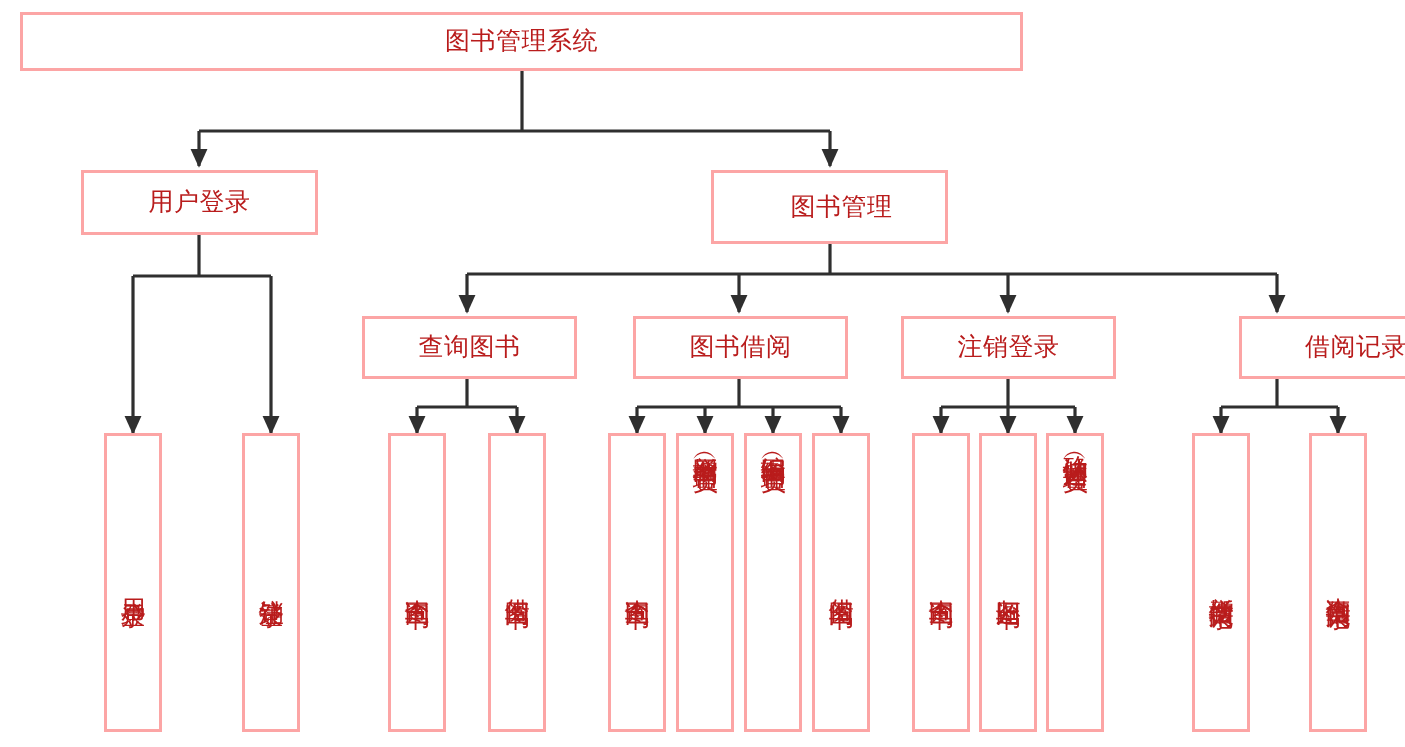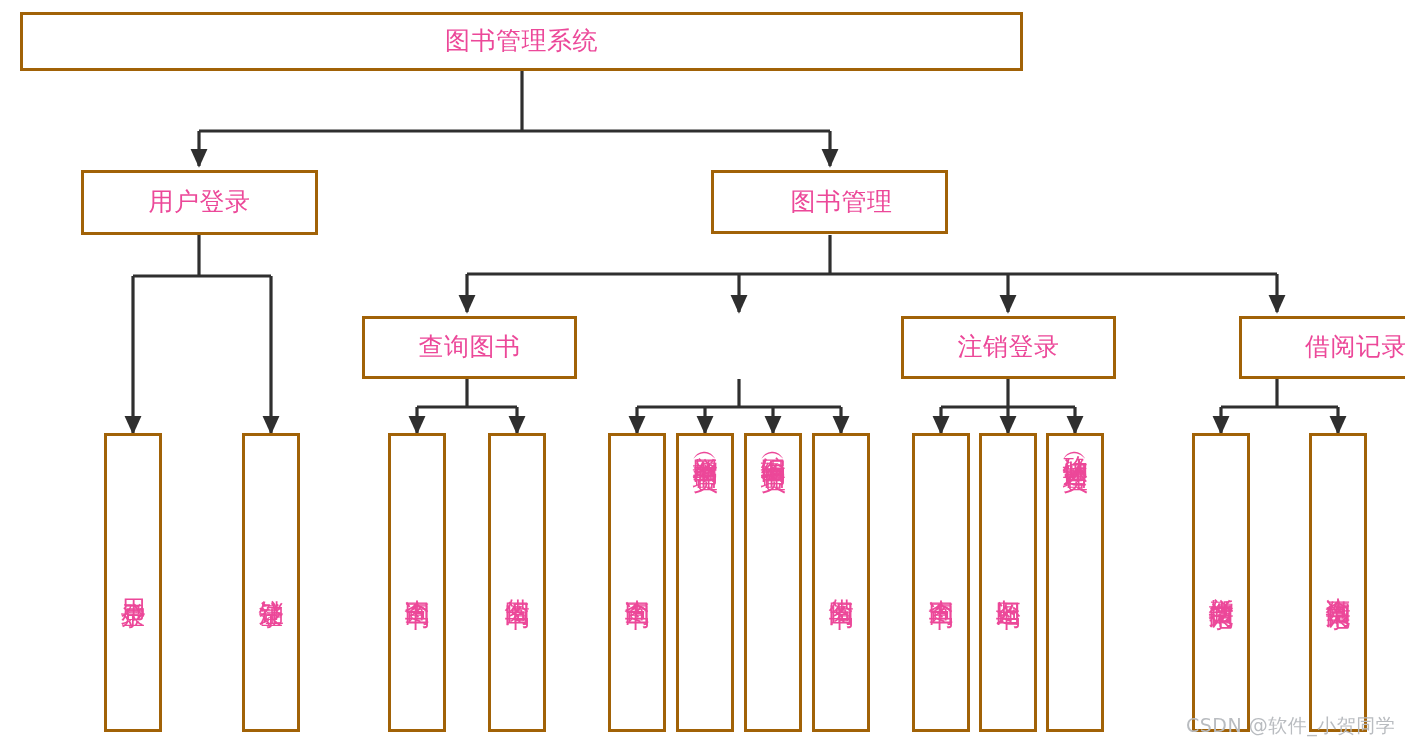--- a/index.html
+++ b/index.html
@@ -23,25 +23,25 @@
     left: 0;
     top: 0;
     width: 1405px;
     height: 747px;
     pointer-events: none;
   }
   .node {
     position: absolute;
     box-sizing: border-box;
     background: #ffffff;
-    border: 3px solid #a16207;
+    border: 3px solid #fca5a5;
     display: flex;
     align-items: center;
     justify-content: center;
-    color: #ec4899;
+    color: #b91c1c;
   }
   .node-label {
     display: block;
     text-align: center;
     line-height: 1.05;
     white-space: pre;
   }
   
   .node.horiz .node-label {
     font-size: 25px;
@@ -134,28 +134,31 @@
   </svg>
 
   <div class="node horiz root" style="left:20px; top:12px; width:1003px; height:59px;">
     <span class="node-label">图书管理系统</span>
   </div>
 
   <div class="node horiz" style="left:81px; top:170px; width:237px; height:65px;">
     <span class="node-label">用户登录</span>
   </div>
 
-  <div class="node horiz" style="left:711px; top:170px; width:237px; height:64px;padding-left:24px;">
+  <div class="node horiz" style="left:711px; top:170px; width:237px; height:74px;padding-left:24px;">
     <span class="node-label">图书管理</span>
   </div>
 
   <div class="node horiz" style="left:362px; top:316px; width:215px; height:63px;">
     <span class="node-label">查询图书</span>
   </div>
 
+  <div class="node horiz" style="left:633px; top:316px; width:215px; height:63px;">
+    <span class="node-label">图书借阅</span>
+  </div>
 
   <div class="node horiz" style="left:901px; top:316px; width:215px; height:63px;">
     <span class="node-label">注销登录</span>
   </div>
 
   <div class="node horiz" style="left:1239px; top:316px; width:234px; height:63px;">
     <span class="node-label">借阅记录</span>
   </div>
 
   <div class="node vert align-mid" style="left:104px; top:433px; width:58px; height:299px;">
@@ -203,14 +206,13 @@
   </div>
 
   <div class="node vert align-mid" style="left:1192px; top:433px; width:58px; height:299px;">
     <span class="node-label">新增借阅记录</span>
   </div>
 
   <div class="node vert align-mid" style="left:1309px; top:433px; width:58px; height:299px;">
     <span class="node-label">查询借阅记录</span>
   </div>
 
-  <div id="watermark">CSDN @软件_小贺同学</div>
 </div>
 
 </body></html>

